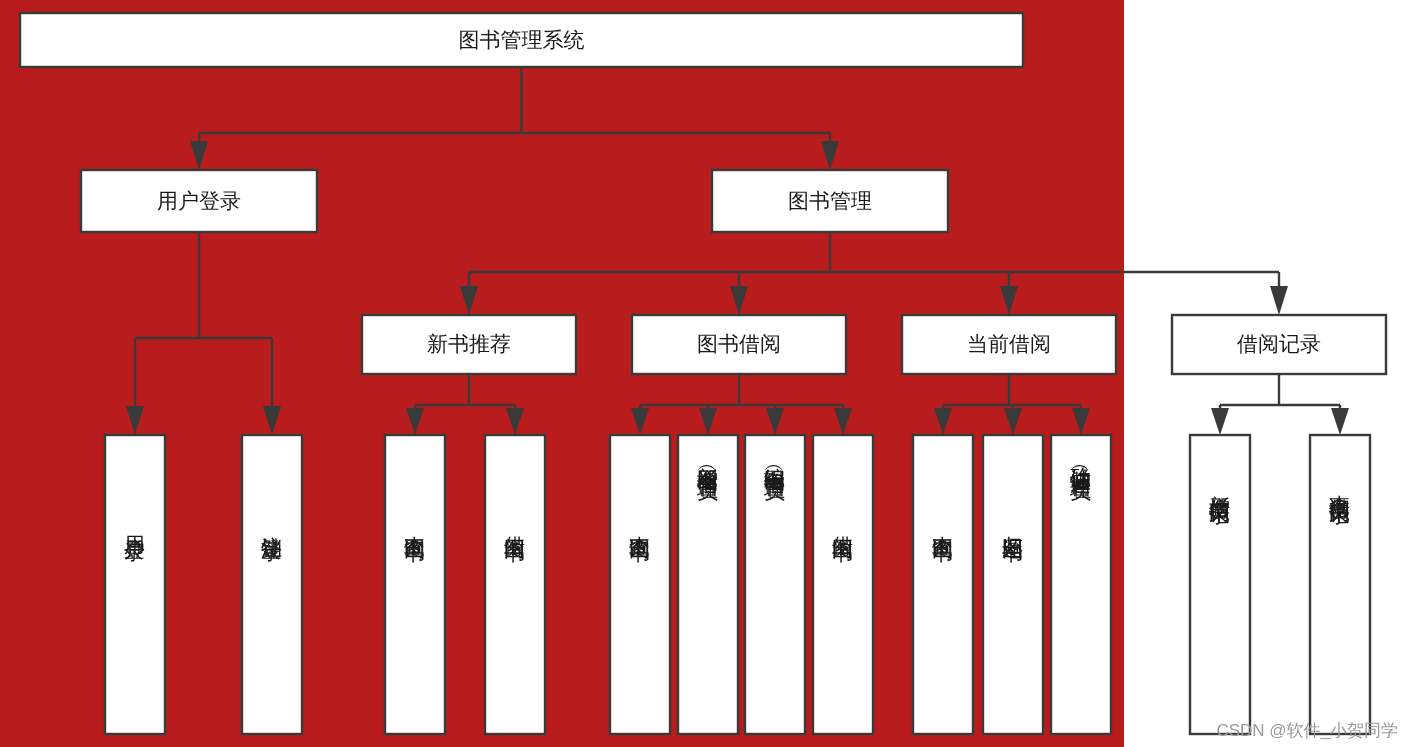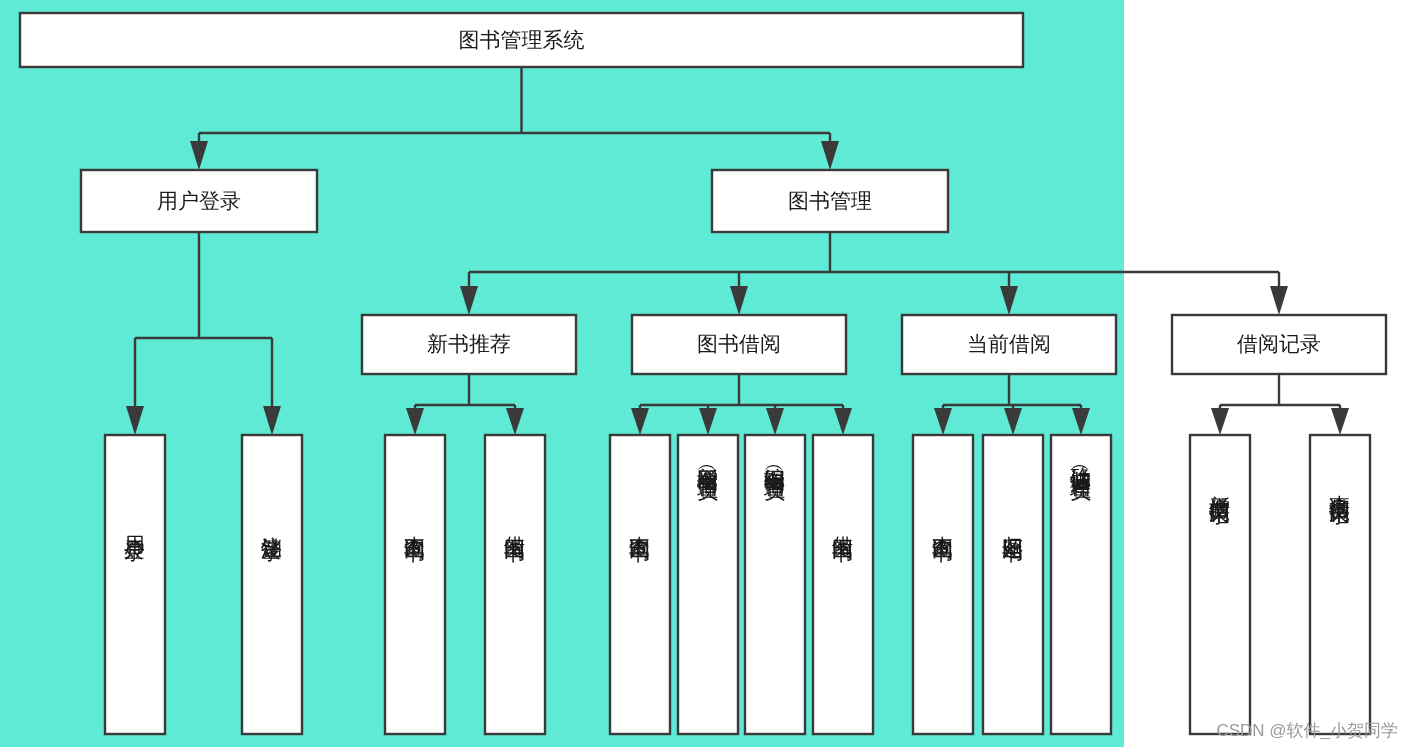--- a/index.html
+++ b/index.html
@@ -10,21 +10,21 @@
   body {
     width: 1405px;
     height: 747px;
     font-family: "Liberation Sans", sans-serif;
     overflow: hidden;
   }
   #diagram-root {
     position: relative;
     width: 1124px;
     height: 747px;
-    background: #5eead4;
+    background: #b91c1c;
   }
   svg.diagram-canvas {
     position: absolute;
     top: 0;
     left: 0;
     width: 1405px;
     height: 747px;
     display: block;
   }
   .node-box {

